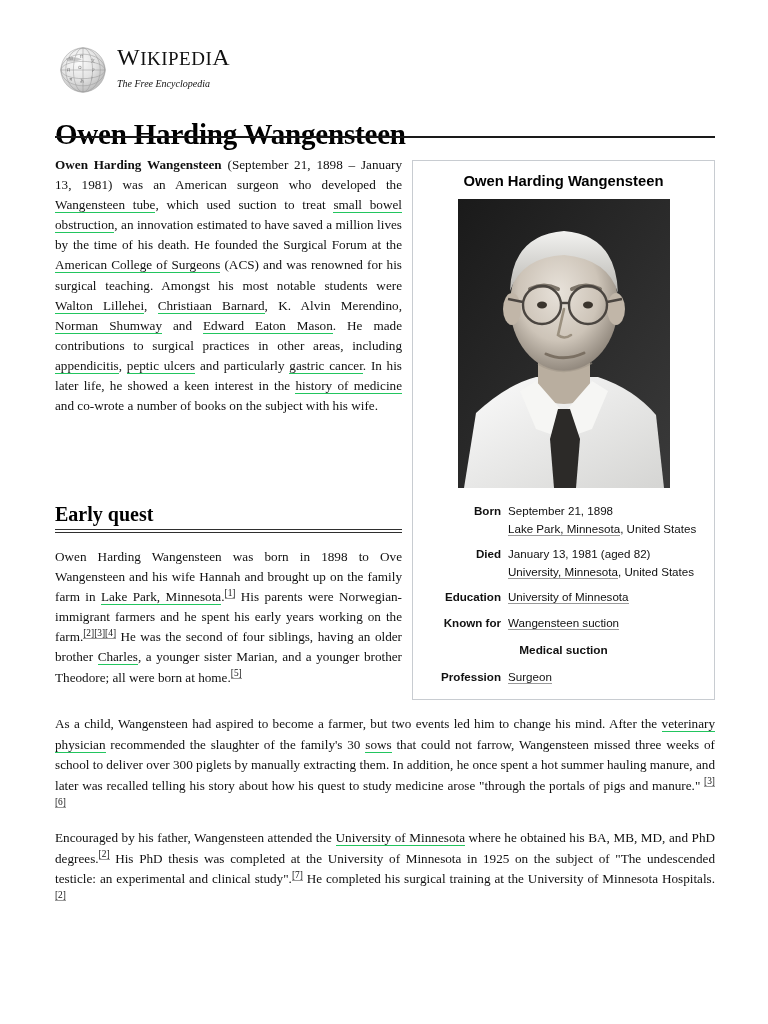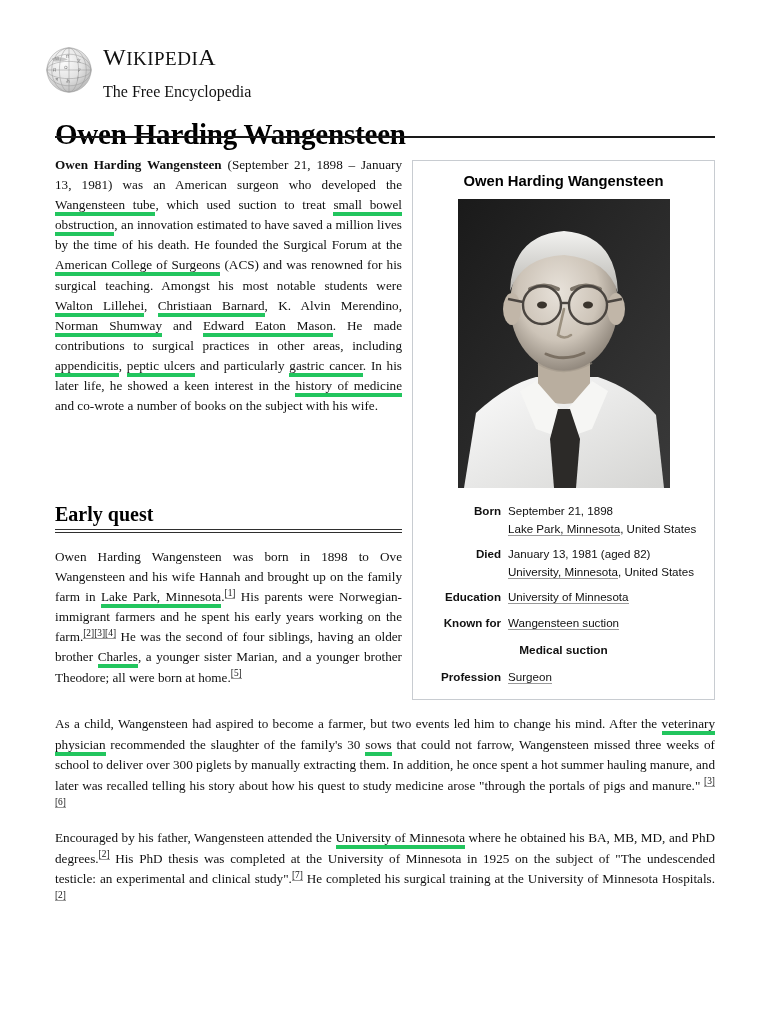--- a/index.html
+++ b/index.html
@@ -19,21 +19,21 @@
     position: absolute;
     left: 0; top: 0;
     width: 768px;
     height: 1024px;
     padding: 0;
   }
 
   
   .masthead {
     position: absolute;
-    left: 44px;
+    left: 58px;
     top: 44px;
     width: 660px;
     height: 50px;
   }
   .wiki-globe {
     position: absolute;
     left: 0px;
     top: 2px;
     width: 50px;
     height: 48px;
@@ -48,25 +48,26 @@
     font-size: 24px;
     letter-spacing: 0.5px;
     line-height: 27px;
     color: #111111;
     white-space: nowrap;
   }
   .wordmark-main .cap { font-size: 24px; }
   .wordmark-main .sc  { font-size: 19px; }
   .wordmark-sub {
     font-family: "Liberation Serif", "DejaVu Serif", serif;
-    font-size: 16px;
+    font-size: 10px;
     line-height: 13px;
     color: #111111;
-    margin-top: 13px;
+    margin-top: 5px;
     white-space: nowrap;
+    font-style: italic;
   }
 
   .page-title {
     position: absolute;
     left: 55px;
     top: 98px;
     width: 660px;
     font-size: 29px;
     font-weight: bold;
     line-height: 34px;
@@ -104,21 +105,21 @@
     text-align: justify;
     color: #101010;
   }
   #para-child { top: 714px; }
   #para-university { top: 828px; }
 
   b.lead { font-weight: bold; }
   a.wlink {
     color: #101010;
     text-decoration: none;
-    border-bottom: 4px solid #22c55e;
+    border-bottom: 1px solid #22c55e;
     cursor: pointer;
   }
   sup.ref {
     font-size: 9.4px;
     vertical-align: super;
     line-height: 0;
   }
   sup.ref a {
     color: #101010;
     text-decoration: none;

